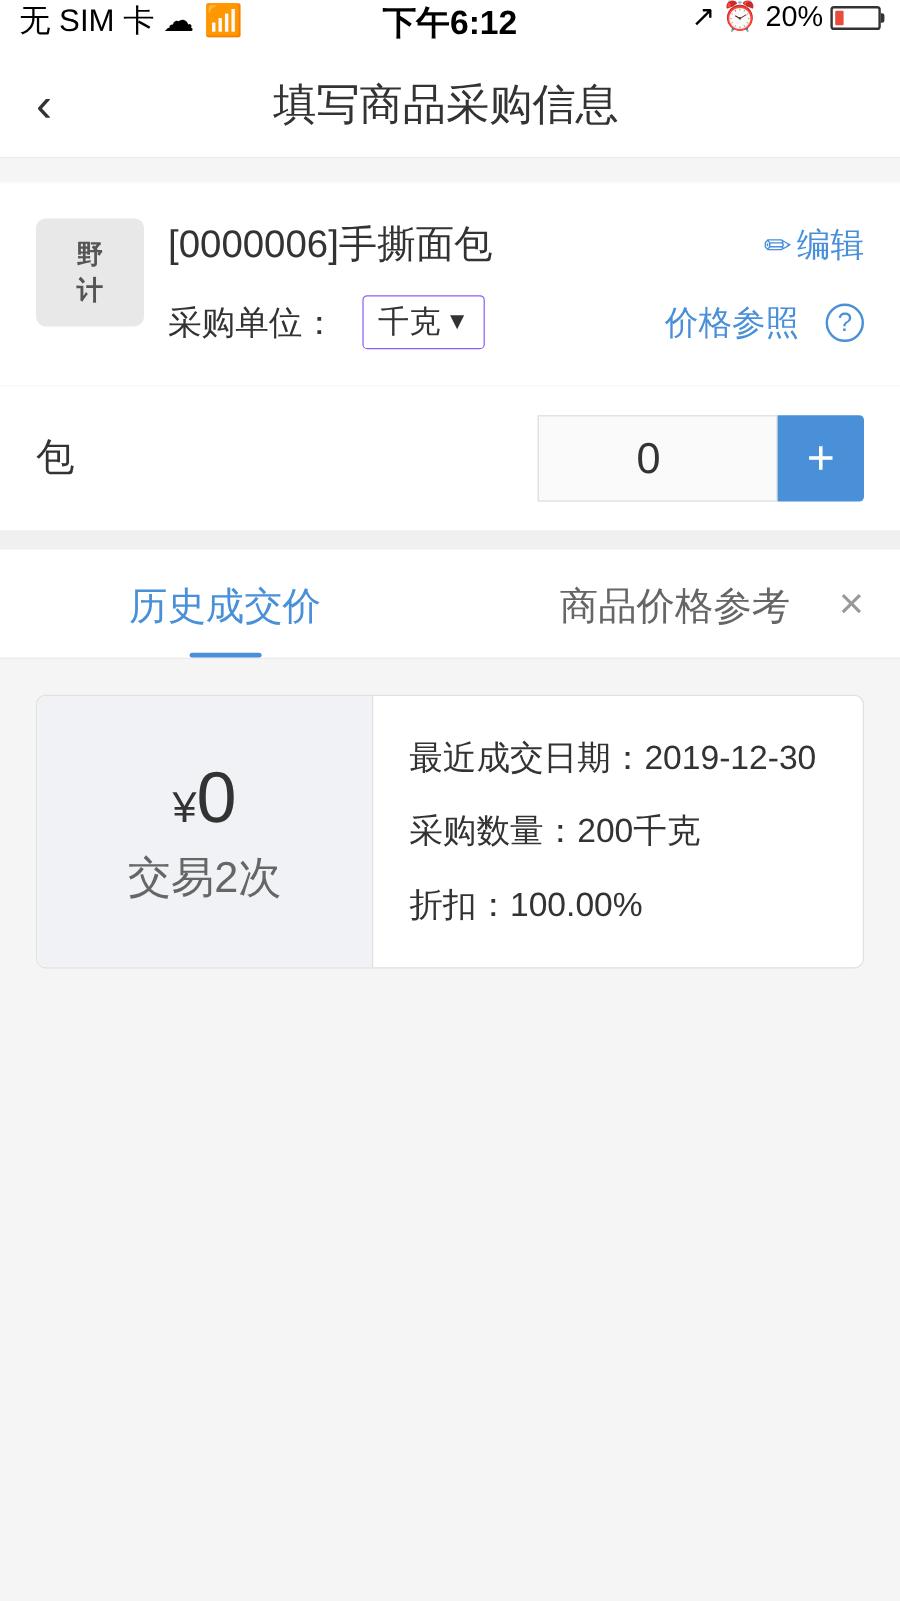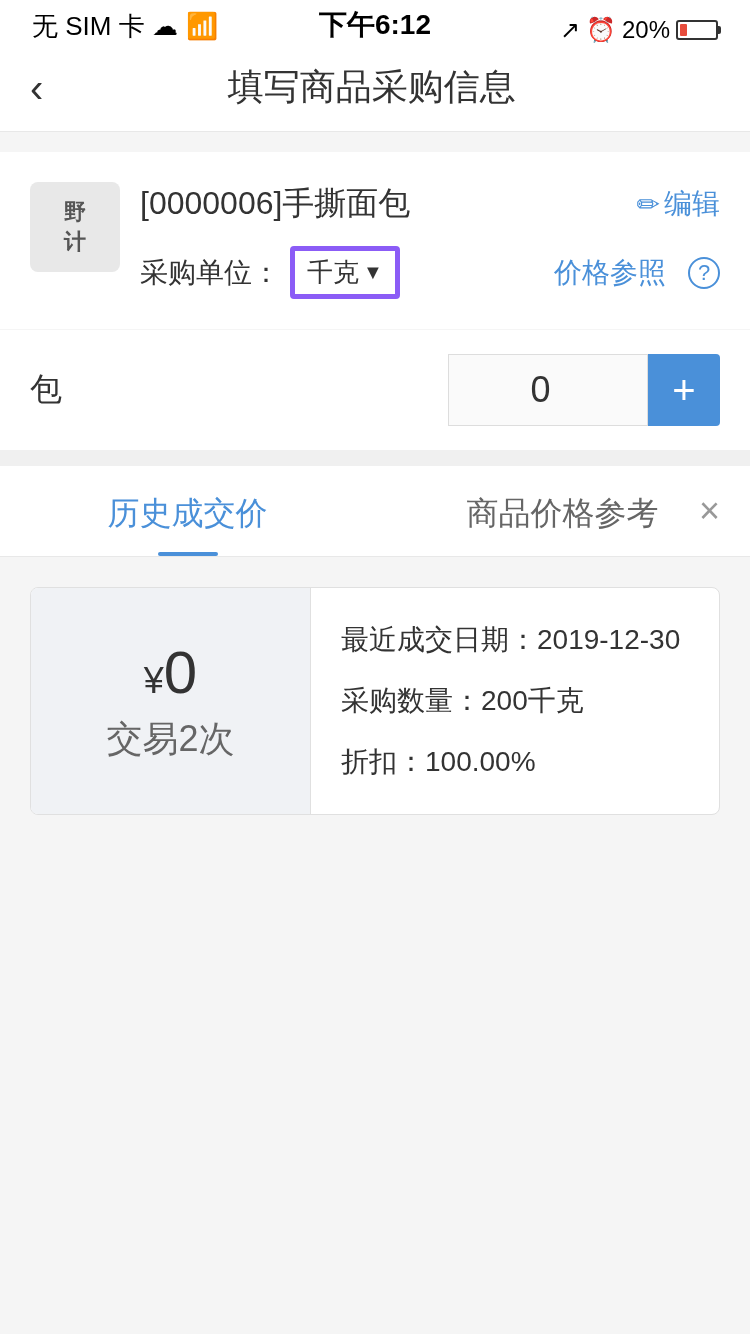--- a/index.html
+++ b/index.html
@@ -10,23 +10,23 @@
       font-family: -apple-system, "PingFang SC", "Helvetica Neue", Arial, sans-serif;
       background: #f5f5f5;
       overflow-x: hidden;
     }
 
     
     .status-bar {
       height: 44px;
       background: #fff;
       display: flex;
-      align-items: flex-end;
+      align-items: flex-start;
       justify-content: space-between;
-      padding: 0 32px;
+      padding: 0 16px;
       font-size: 28px;
       font-weight: 500;
     }
     .status-left {
       display: flex;
       align-items: center;
       gap: 8px;
       font-size: 26px;
     }
     .status-center {
@@ -144,26 +144,26 @@
       gap: 4px;
     }
     .product-unit-row {
       display: flex;
       justify-content: space-between;
       align-items: center;
     }
     .product-unit-left {
       display: flex;
       align-items: center;
-      gap: 10px;
+      gap: 22px;
       font-size: 28px;
       color: #333;
     }
     .unit-selector {
-      border: 5px solid #8b5cf6;
+      border: 1px solid #8b5cf6;
       border-radius: 4px;
       padding: 4px 12px;
       font-size: 26px;
       color: #333;
       background: #fff;
       cursor: pointer;
       display: flex;
       align-items: center;
       gap: 4px;
     }

